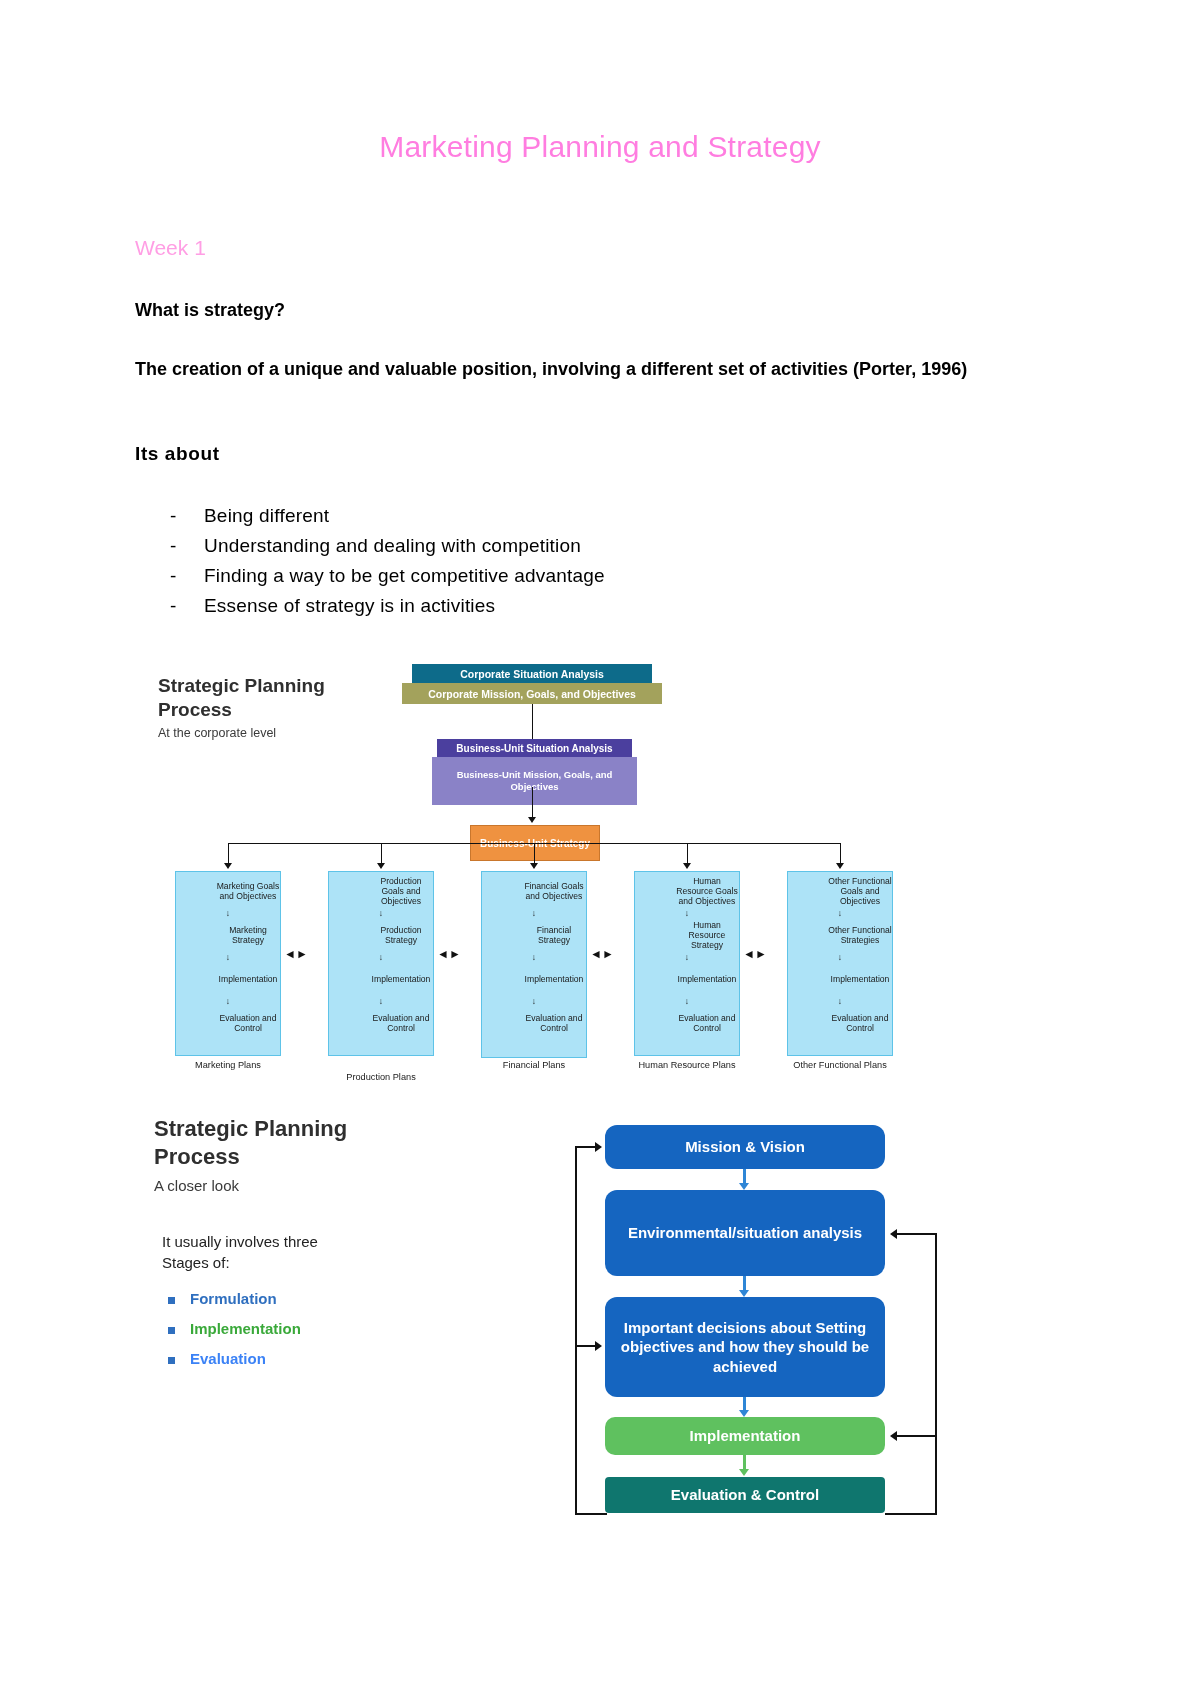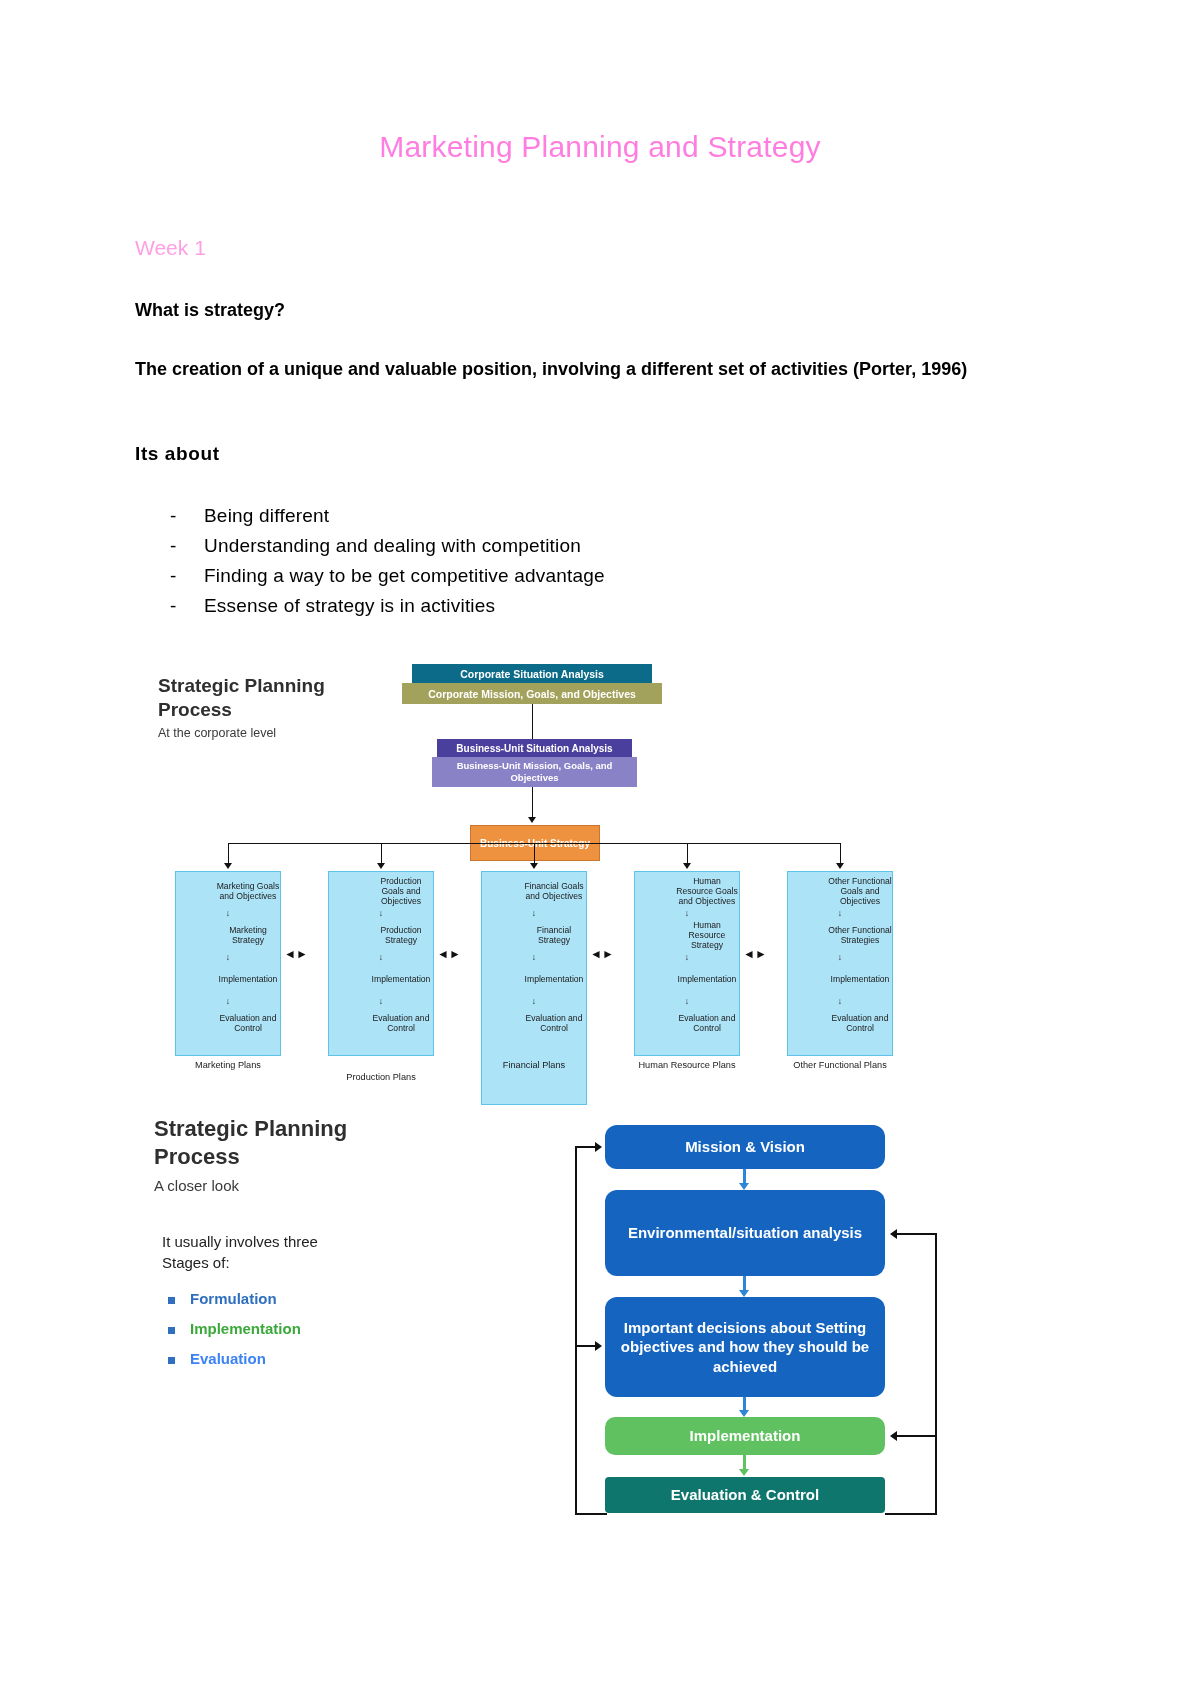--- a/index.html
+++ b/index.html
@@ -116,21 +116,21 @@
       <div class="h2">At the corporate level</div>
     </div>
 
     <div class="box b-teal" style="left:262px;top:4px;width:240px;height:19px;">Corporate Situation Analysis</div>
     <div class="box b-olive" style="left:252px;top:23px;width:260px;height:21px;">Corporate Mission, Goals, and Objectives</div>
 
     <div class="vline" style="left:382px;top:44px;height:36px;"></div>
     <div class="dnarrow" style="left:378px;top:79px;"></div>
 
     <div class="box b-violet" style="left:287px;top:79px;width:195px;height:18px;">Business-Unit Situation Analysis</div>
-    <div class="box b-lilac" style="left:282px;top:97px;width:205px;height:30px;">Business-Unit Mission, Goals, and Objectives</div>
+    <div class="box b-lilac" style="left:282px;top:97px;width:205px;height:48px;">Business-Unit Mission, Goals, and Objectives</div>
 
     <div class="vline" style="left:382px;top:127px;height:31px;"></div>
     <div class="dnarrow" style="left:378px;top:157px;"></div>
 
     <div class="box b-orange" style="left:320px;top:165px;width:130px;height:36px;">Business-Unit Strategy</div>
 
     <div class="hline" style="left:78px;top:183px;width:612px;"></div>
     <div class="vline" style="left:78px;top:183px;height:22px;"></div>
     <div class="vline" style="left:231px;top:183px;height:22px;"></div>
     <div class="vline" style="left:384px;top:183px;height:22px;"></div>
@@ -153,21 +153,21 @@
     </div>
     <div class="col" style="left:178px;top:211px;height:185px;">
       <div class="cell">Production Goals and Objectives</div>
       <div class="arr">↓</div>
       <div class="cell">Production Strategy</div>
       <div class="arr">↓</div>
       <div class="cell">Implementation</div>
       <div class="arr">↓</div>
       <div class="cell">Evaluation and Control</div>
     </div>
-    <div class="col" style="left:331px;top:211px;height:234px;">
+    <div class="col" style="left:331px;top:211px;height:187px;">
       <div class="cell">Financial Goals and Objectives</div>
       <div class="arr">↓</div>
       <div class="cell">Financial Strategy</div>
       <div class="arr">↓</div>
       <div class="cell">Implementation</div>
       <div class="arr">↓</div>
       <div class="cell">Evaluation and Control</div>
     </div>
     <div class="col" style="left:484px;top:211px;height:185px;">
       <div class="cell">Human Resource Goals and Objectives</div>

